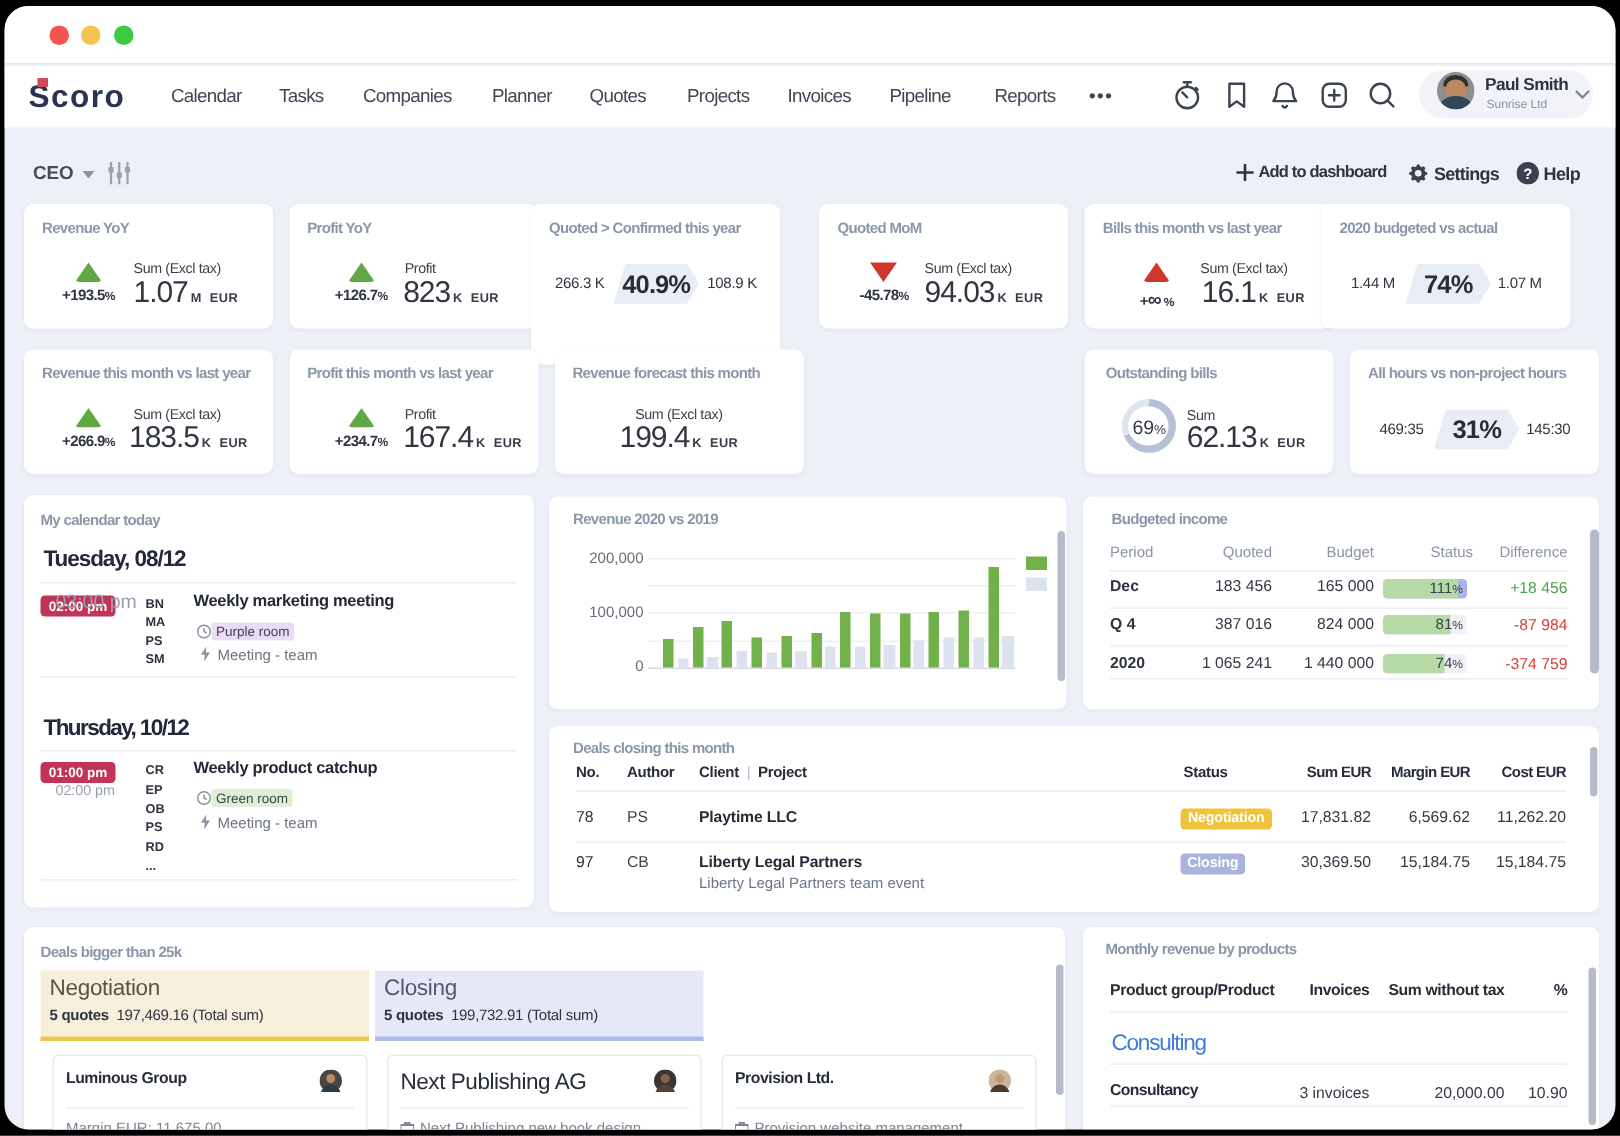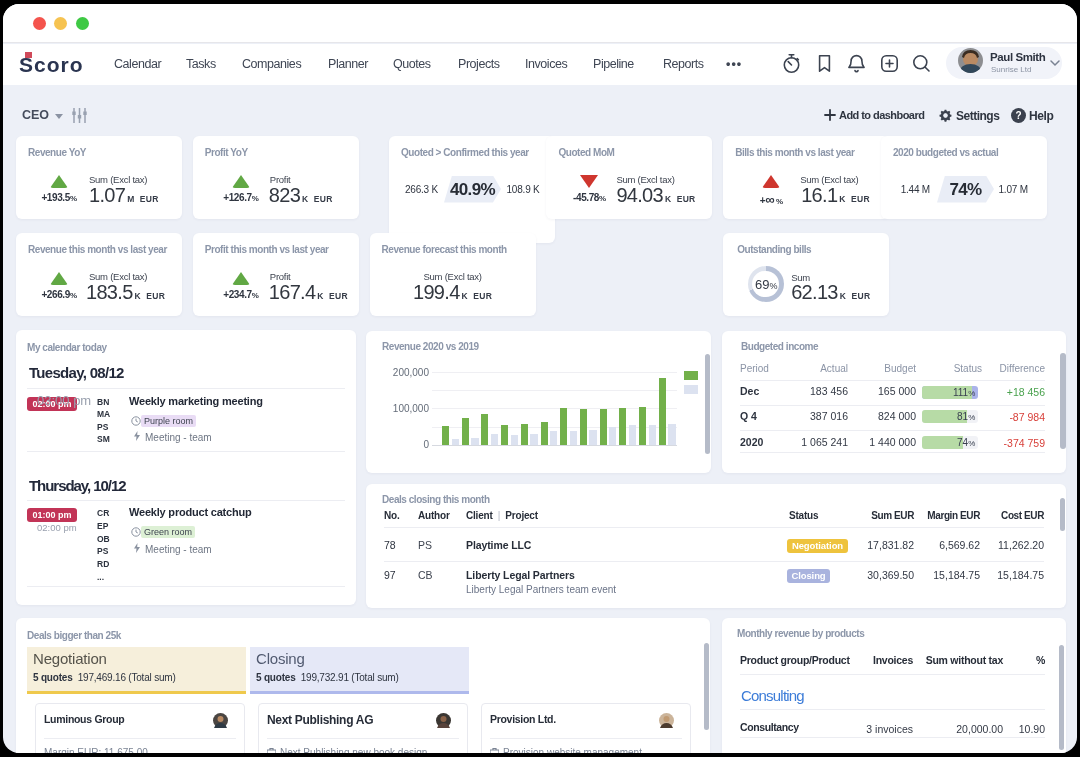--- a/index.html
+++ b/index.html
@@ -131,21 +131,21 @@
 <div class="card" style="left:192.8px;top:136px;width:166px;height:83px">
  <div class="ct">Profit YoY</div>
  <div class="kblock" style="left:25px">
           <div class="tri-up" style="margin:0 auto"></div>
           <div class="kpct">+126.7<span style="font-size:8px">%</span></div>
         </div>
  <div class="klabel" style="left:77px">Profit</div>
  <div class="knum" style="left:76px"><span class="big">823</span><span class="unit" style="margin-left:2px">K&nbsp;&nbsp;EUR</span></div>
 </div>
 
-<div class="card" style="left:389px;top:136px;width:166px;height:107px">
+<div class="card" style="left:354px;top:136px;width:166px;height:107px">
  <div class="ct">Quoted &gt; Confirmed this year</div>
  <div class="sideL" style="right:117px">266.3 K</div>
  <div class="arrbg" style="left:55px">40.9%</div>
  <div class="sideR" style="left:117.5px">108.9 K</div>
 </div>
 
 <div class="card" style="left:546.4px;top:136px;width:166px;height:83px">
  <div class="ct">Quoted MoM</div>
  <div class="kblock">
           <div class="tri-dn" style="margin:0 auto"></div>
@@ -201,20 +201,26 @@
 
 <div class="card" style="left:723.2px;top:233px;width:166px;height:83px">
  <div class="ct" style="left:14px">Outstanding bills</div>
  <div class="a" style="left:24.5px;top:33px;width:36px;height:36px;border-radius:50%;background:conic-gradient(#b7c1d6 0 69%,#dfe4ee 69% 100%)"></div>
  <div class="a" style="left:29.1px;top:37.6px;width:26.8px;height:26.8px;border-radius:50%;background:#fff"></div>
  <div class="a" style="left:24.5px;top:44px;width:37px;text-align:center;font-size:13px;font-weight:500;color:#333945">69<span style="font-size:9px">%</span></div>
  <div class="klabel" style="left:68px;top:38.5px">Sum</div>
  <div class="knum" style="left:68px;top:48px"><span class="big">62.13</span><span class="unit" style="margin-left:2px">K&nbsp;&nbsp;EUR</span></div>
 </div>
 
+<div class="card" style="left:900px;top:233px;width:166px;height:83px">
+ <div class="ct">All hours vs non-project hours</div>
+ <div class="sideL" style="right:117px">469:35</div>
+ <div class="arrbg" style="left:56px">31%</div>
+ <div class="sideR" style="left:117.5px">145:30</div>
+</div>
 
 <div class="card" style="left:16px;top:330px;width:340px;height:275px">
  <div class="ct" style="left:11px;top:12px">My calendar today</div>
  <div class="a" style="left:13px;top:34px;font-size:15px;font-weight:700;color:#23293a;letter-spacing:-0.7px">Tuesday, 08/12</div>
  <div class="hr" style="left:11px;right:11px;top:58px"></div>
  <div class="a" style="left:11px;top:67px;width:50px;height:14px;border-radius:3px;background:#c23457;color:#fff;font-size:9px;font-weight:700;text-align:center;line-height:14px">02:00 pm</div>
  <div class="a" style="left:21px;top:63px;font-size:13px;color:#99a0ae">03:00 pm</div>
  <div class="a" style="left:81px;top:66px;font-size:8.5px;font-weight:700;color:#2c323e;line-height:12.4px">BN<br>MA<br>PS<br>SM</div>
  <div class="a" style="left:113px;top:64.5px;font-size:11px;font-weight:700;letter-spacing:-0.2px;color:#232936">Weekly marketing meeting</div>
  <svg class="a" style="left:115px;top:86px" width="10" height="10" viewBox="0 0 10 10">
@@ -280,21 +286,21 @@
  <div class="a" style="left:282.5px;top:93.6px;width:7.4px;height:20.4px;background:#dce2f0"></div>
  <div class="a" style="left:302.2px;top:93.0px;width:7.4px;height:21px;background:#dce2f0"></div>
  <div class="a" style="left:317.6px;top:39.8px;width:14px;height:9.5px;background:#72b04a"></div>
  <div class="a" style="left:317.6px;top:54px;width:14px;height:9px;background:#dce2f0"></div>
  <div class="thumb" style="left:339px;top:23px;height:100px"></div>
 </div>
 
 <div class="card" style="left:722px;top:331px;width:344px;height:142px">
  <div class="ct" style="left:19px;top:10px">Budgeted income</div>
  <div class="a" style="left:18px;top:32px;font-size:10px;color:#8b94a6">Period</div>
- <div class="rt" style="right:218px;top:32px;font-size:10px;color:#8b94a6">Actual</div>
+ <div class="rt" style="right:218px;top:32px;font-size:10px;color:#8b94a6">Quoted</div>
  <div class="rt" style="right:150px;top:32px;font-size:10px;color:#8b94a6">Budget</div>
  <div class="rt" style="right:84px;top:32px;font-size:10px;color:#8b94a6">Status</div>
  <div class="rt" style="right:21px;top:32px;font-size:10px;color:#8b94a6">Difference</div>
  <div class="hr" style="left:18px;right:21px;top:49px"></div>
 
  <div class="a" style="left:18px;top:54px;font-size:10.5px;font-weight:700;color:#2d333f">Dec</div>
  <div class="rt" style="right:218px;top:54px">183 456</div>
  <div class="rt" style="right:150px;top:54px">165 000</div>
  <div class="a" style="left:200px;top:54.5px;width:56.3px;height:13px;border-radius:3px;background:#aab3ea;overflow:hidden">
           <div style="position:absolute;left:0;top:0;width:50px;height:13px;background:#b7dba6"></div>
@@ -370,21 +376,21 @@
           </svg>
   <div class="hr" style="left:8px;right:8px;top:34px"></div>
   <div class="a" style="left:8px;top:43px;font-size:10px;color:#7b8494">Margin EUR: 11,675.00</div>
  </div>
 
  <div class="a" style="left:234px;top:29px;width:219px;height:47px;background:#e5e8f7;border-bottom:3px solid #aeb9ec">
   <div class="a" style="left:6px;top:3px;font-size:15px;letter-spacing:-0.2px;color:#515a70">Closing</div>
   <div class="a" style="left:6px;top:25px;font-size:10px;letter-spacing:-0.2px;color:#2e3440"><b>5 quotes</b>&nbsp;&nbsp;199,732.91 (Total sum)</div>
  </div>
  <div class="a" style="left:242px;top:85px;width:210px;height:60px;background:#fff;border:1px solid #e8e9ef;border-radius:4px">
-  <div class="a" style="left:8px;top:9px;font-size:12px;font-weight:700;letter-spacing:-0.3px;color:#272d38">Next Publishing AG</div>
+  <div class="a" style="left:8px;top:9px;font-size:15px;font-weight:400;letter-spacing:-0.3px;color:#272d38">Next Publishing AG</div>
   <svg class="a" style="left:177px;top:9px" width="15" height="15" viewBox="0 0 15 15">
             <circle cx="7.5" cy="7.5" r="7.5" fill="#3a3632"></circle>
             <circle cx="7.5" cy="6" r="3" fill="#8a6248"></circle>
             <path d="M1 15 Q3 10 7.5 10 Q12 10 14 15 Z" fill="#57423a"></path>
           </svg>
   <div class="hr" style="left:8px;right:8px;top:34px"></div>
   <svg class="a" style="left:8px;top:44px" width="9" height="8" viewBox="0 0 9 8">
             <path d="M0 2 h9 v6 h-9 z M3 2 V0.5 h3 V2" fill="none" stroke="#7b8494" stroke-width="1.2"></path>
           </svg>
   <div class="a" style="left:21px;top:43px;font-size:10px;color:#7b8494">Next Publishing new book design</div>

